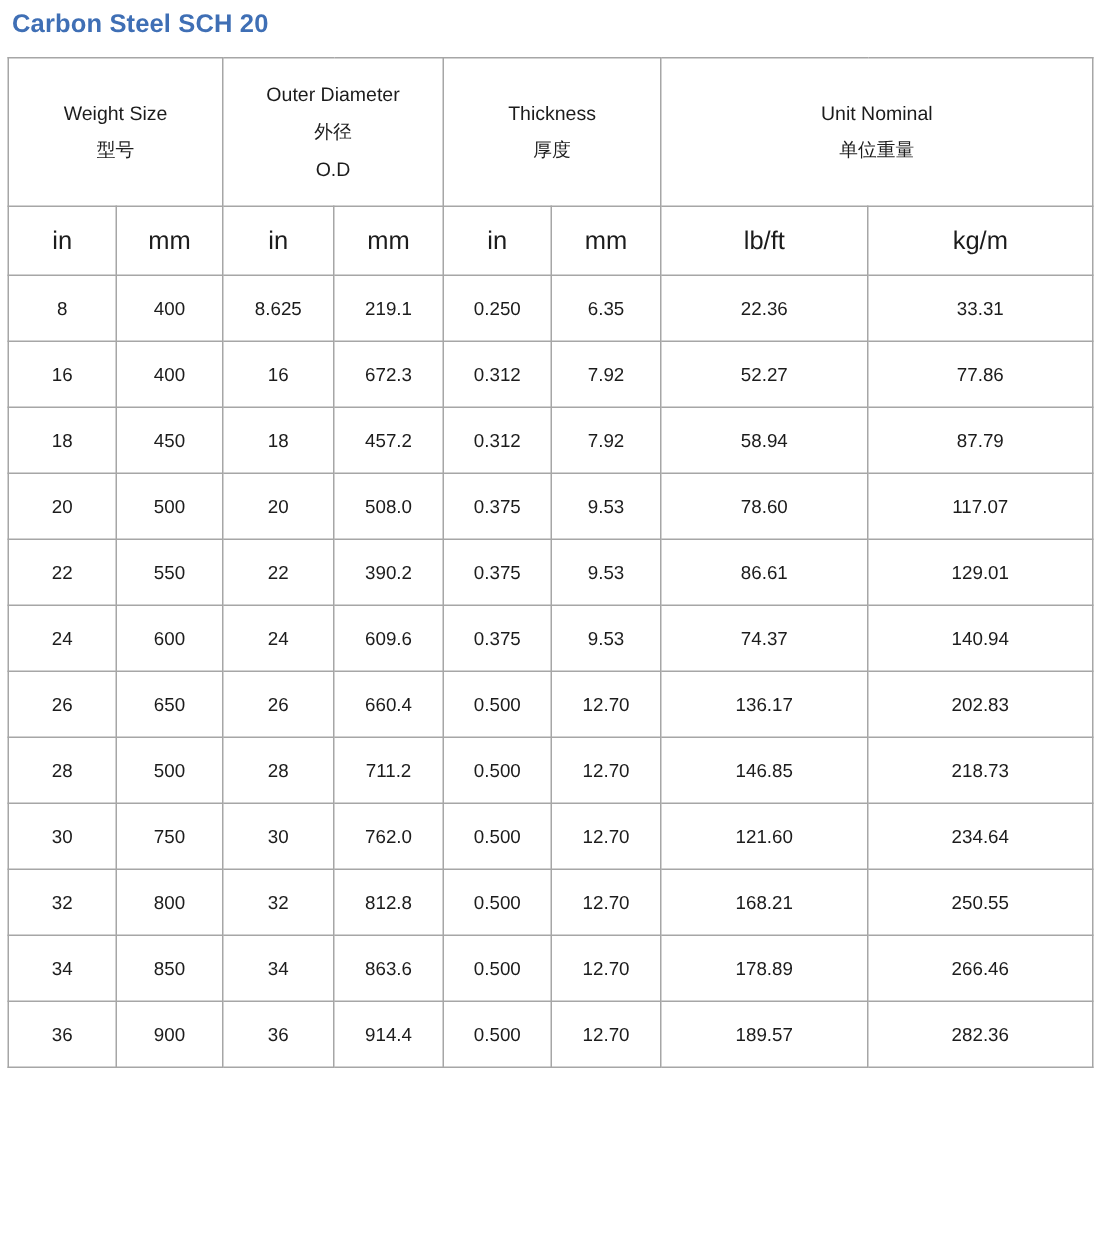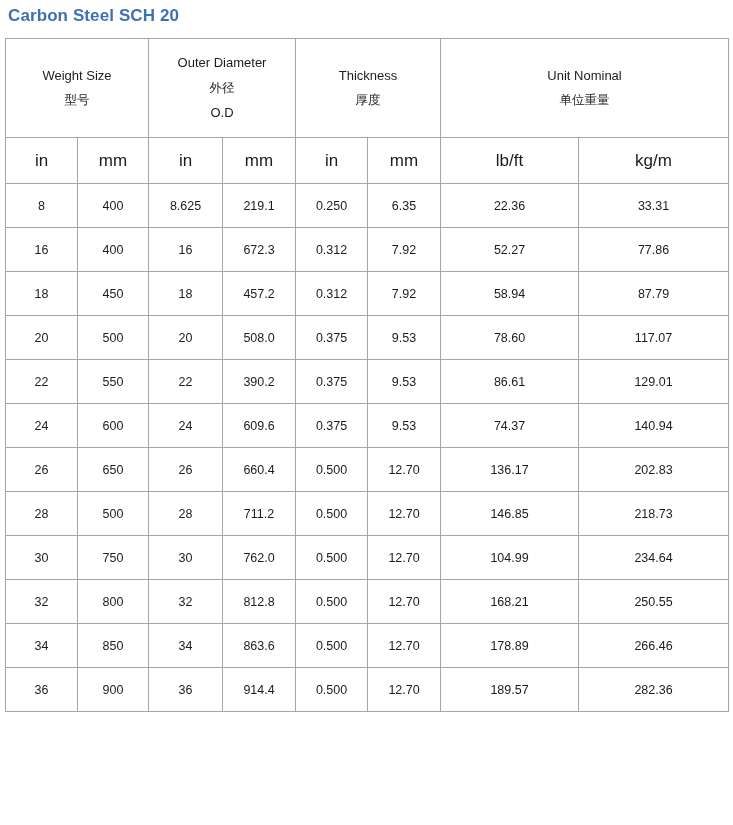--- a/index.html
+++ b/index.html
@@ -225,21 +225,21 @@
             <td>146.85</td>
             <td>218.73</td>
           </tr>
           <tr class="data-row">
             <td class="shaded">30</td>
             <td class="shaded">750</td>
             <td>30</td>
             <td>762.0</td>
             <td>0.500</td>
             <td>12.70</td>
-            <td>104.99</td>
+            <td>121.60</td>
             <td>234.64</td>
           </tr>
           <tr class="data-row">
             <td class="shaded">32</td>
             <td class="shaded">800</td>
             <td>32</td>
             <td>812.8</td>
             <td>0.500</td>
             <td>12.70</td>
             <td>168.21</td>

